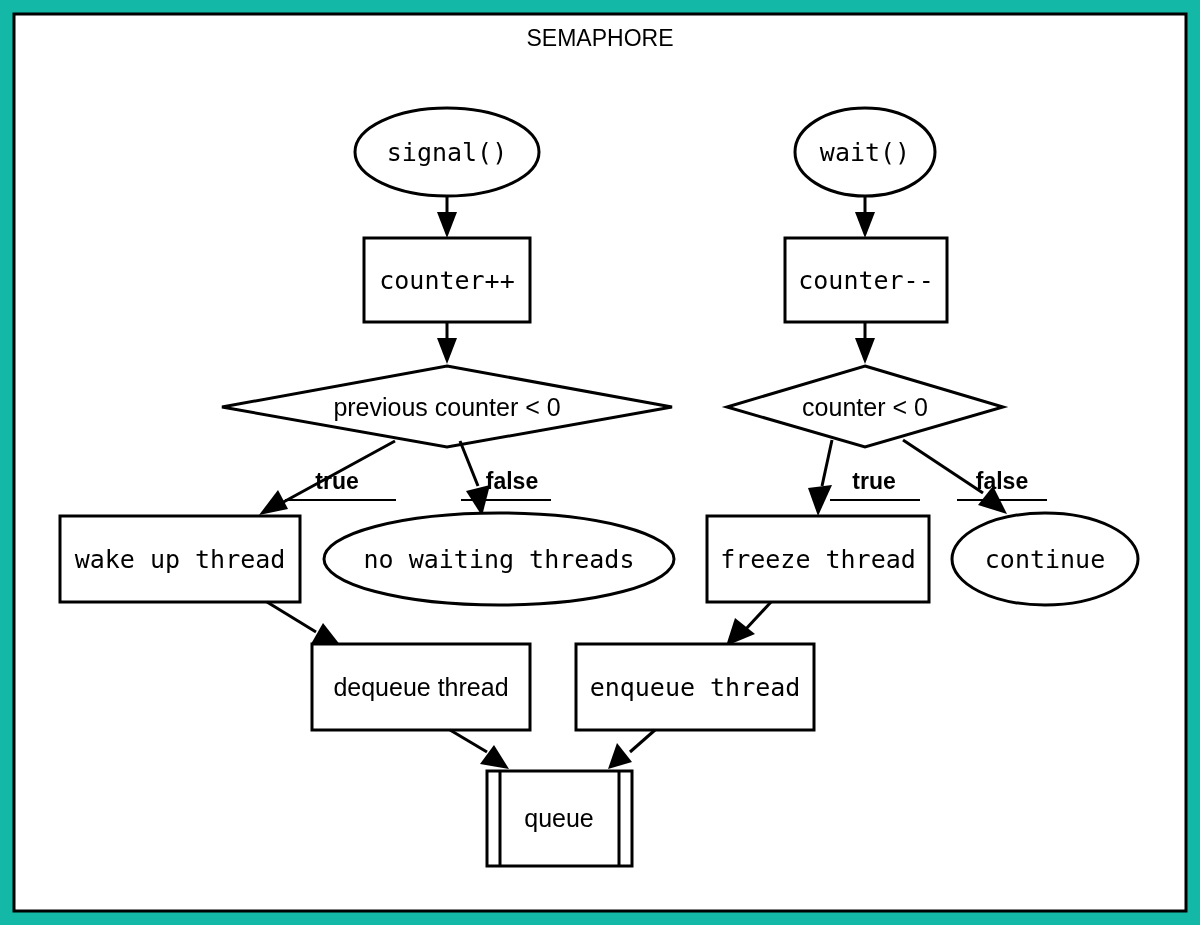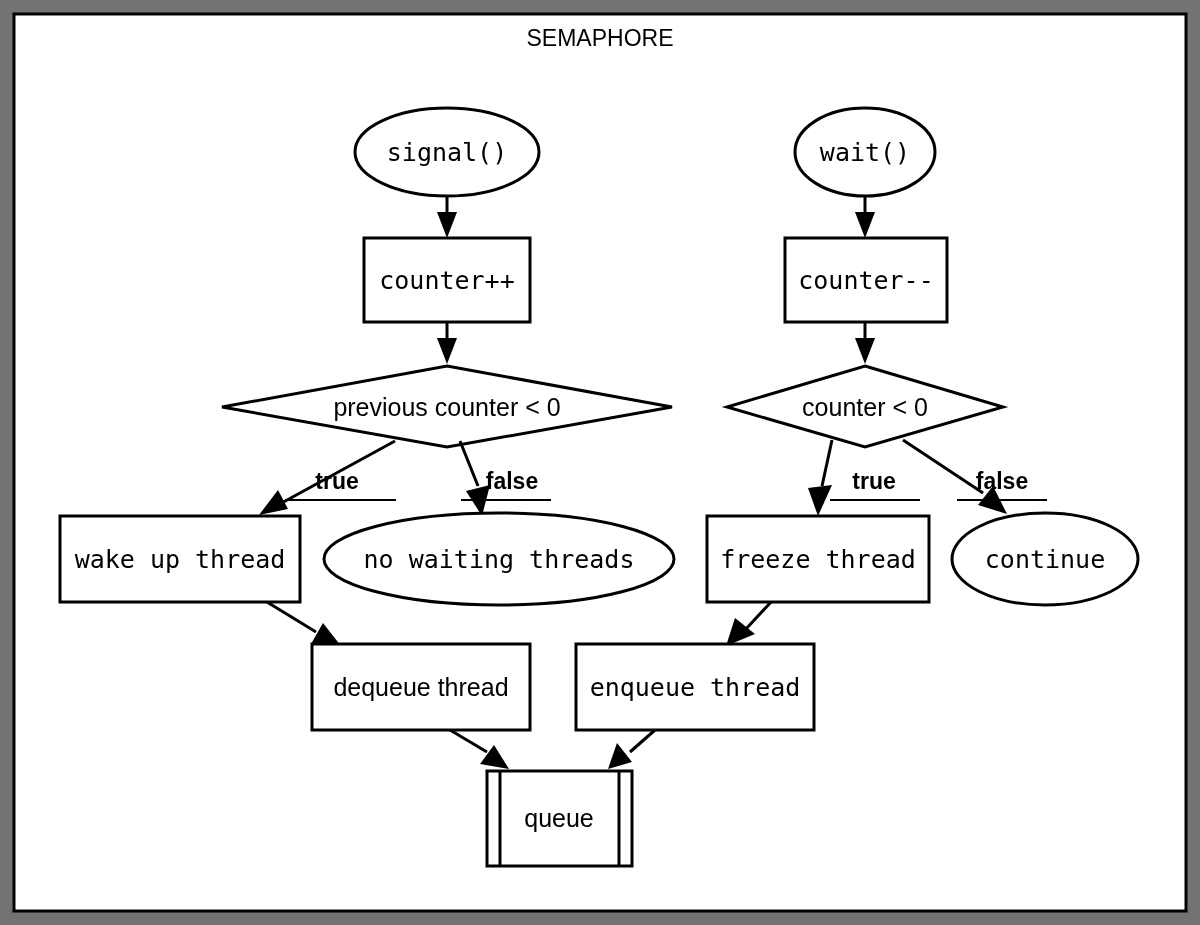--- a/index.html
+++ b/index.html
@@ -4,21 +4,21 @@
 <style>
   html, body {
     margin: 0;
     padding: 0;
     background: #ffffff;
   }
   #canvas {
     position: relative;
     width: 1200px;
     height: 925px;
-    background: #737373;
+    background: #14b8a6;
     overflow: hidden;
   }
   svg#flow {
     position: absolute;
     left: 0;
     top: 0;
     width: 1200px;
     height: 925px;
     display: block;
   }

